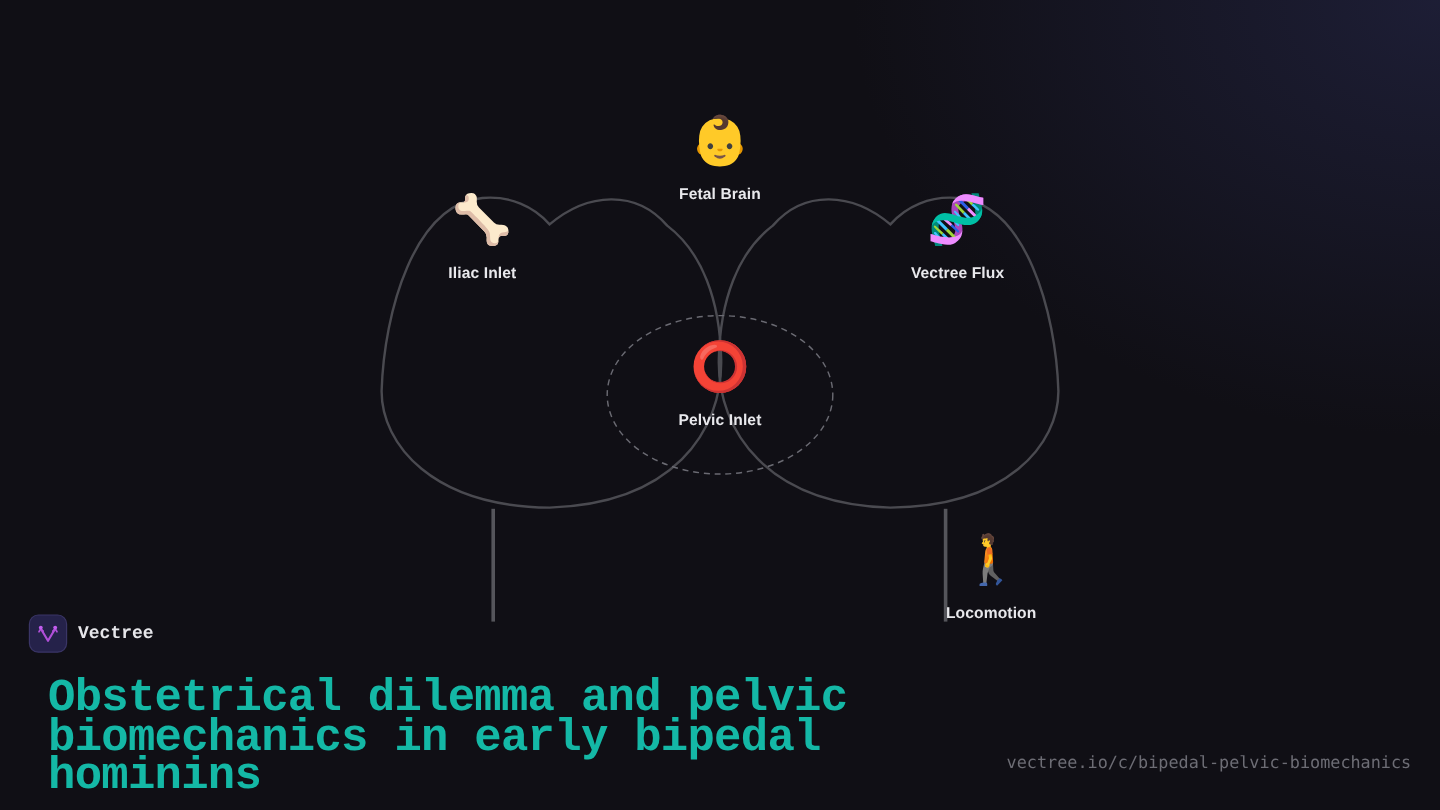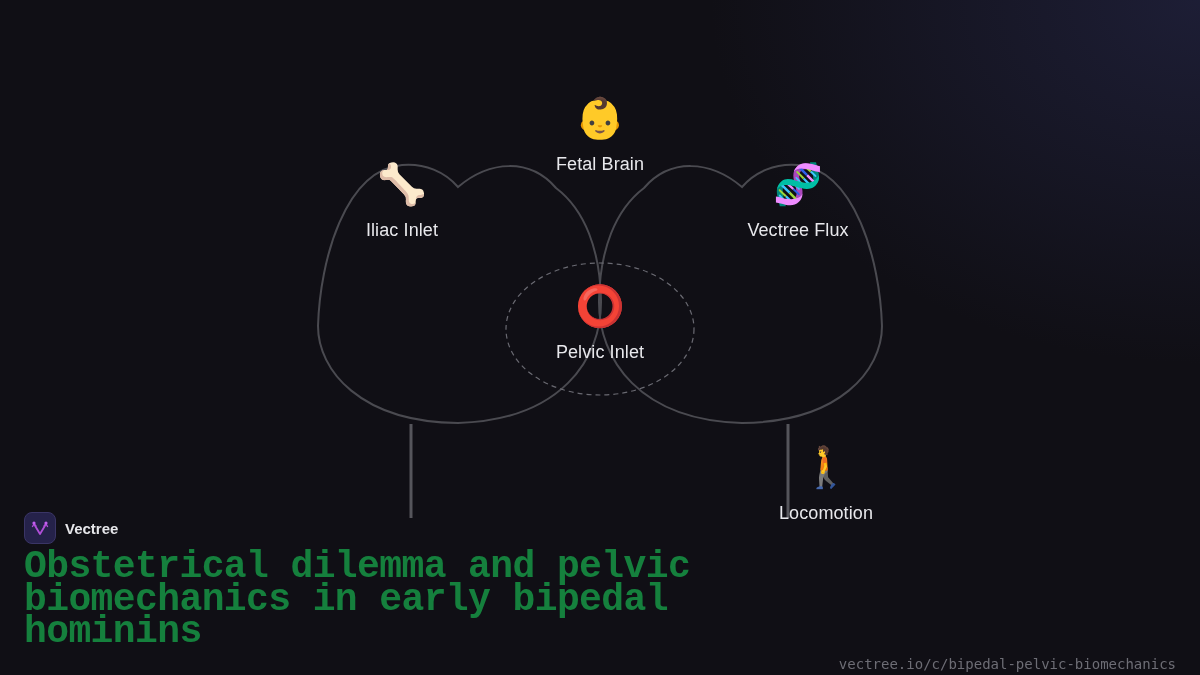--- a/index.html
+++ b/index.html
@@ -18,42 +18,42 @@
   svg.diagram { position: absolute; left: 0; top: 0; }
   .node {
     position: absolute; width: 140px; margin-left: -70px;
     text-align: center;
   }
   .node .emoji {
     display: block; font-size: 40px; line-height: 48px; height: 48px;
   }
   .node .label {
     display: block; margin-top: 12px;
-    font-size: 18px; color: #e8e8ec; letter-spacing: 0.1px;
+    font-size: 13px; color: #e8e8ec; letter-spacing: 0.1px; font-weight: bold;
   }
   .brand {
     position: absolute; left: 24px; top: 512px; display: flex; align-items: center;
   }
   .brand-logo {
     width: 32px; height: 32px; border-radius: 8px;
     background: #25224a; border: 1px solid #3a3566; box-sizing: border-box;
     display: flex; align-items: center; justify-content: center;
   }
   .brand-name {
-    margin-left: 9px; font-family: Liberation Sans, sans-serif; font-weight: bold;
+    margin-left: 9px; font-family: Liberation Mono, monospace; font-weight: bold;
     font-size: 15px; color: #e6e6ea;
   }
   .title {
     position: absolute; left: 24px; top: 551px; width: 700px;
     font-family: "Liberation Mono", monospace; font-weight: bold;
-    font-size: 38px; line-height: 32.5px; color: #15803d; letter-spacing: -0.6px;
-    margin: 0;
+    font-size: 38px; line-height: 32.5px; color: #14b8a6; letter-spacing: -0.6px;
+    margin: 16px;
   }
   .url {
-    position: absolute; right: 24px; top: 656px;
+    position: absolute; right: 24px; top: 628px;
     font-family: "DejaVu Sans Mono", monospace; font-size: 14px; color: #6d6d75;
   }
 </style>
 </head>
 <body>
 
 <div class="bg-glow"></div>
 
 <svg class="diagram" width="1200" height="675" viewBox="0 0 1200 675">
 

